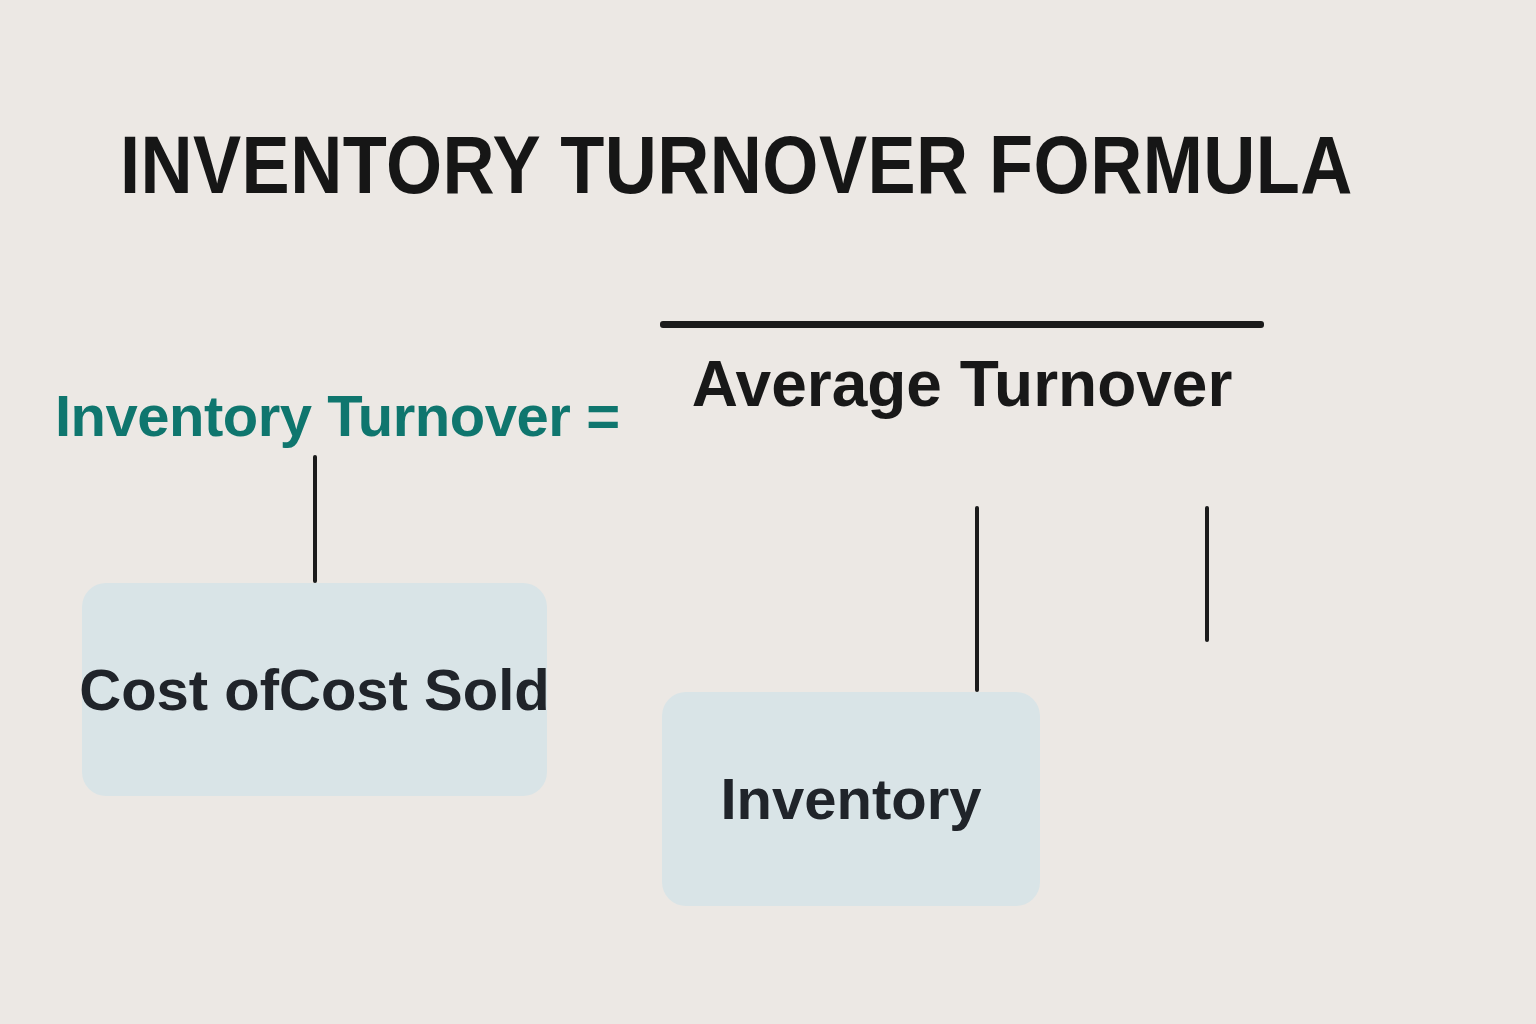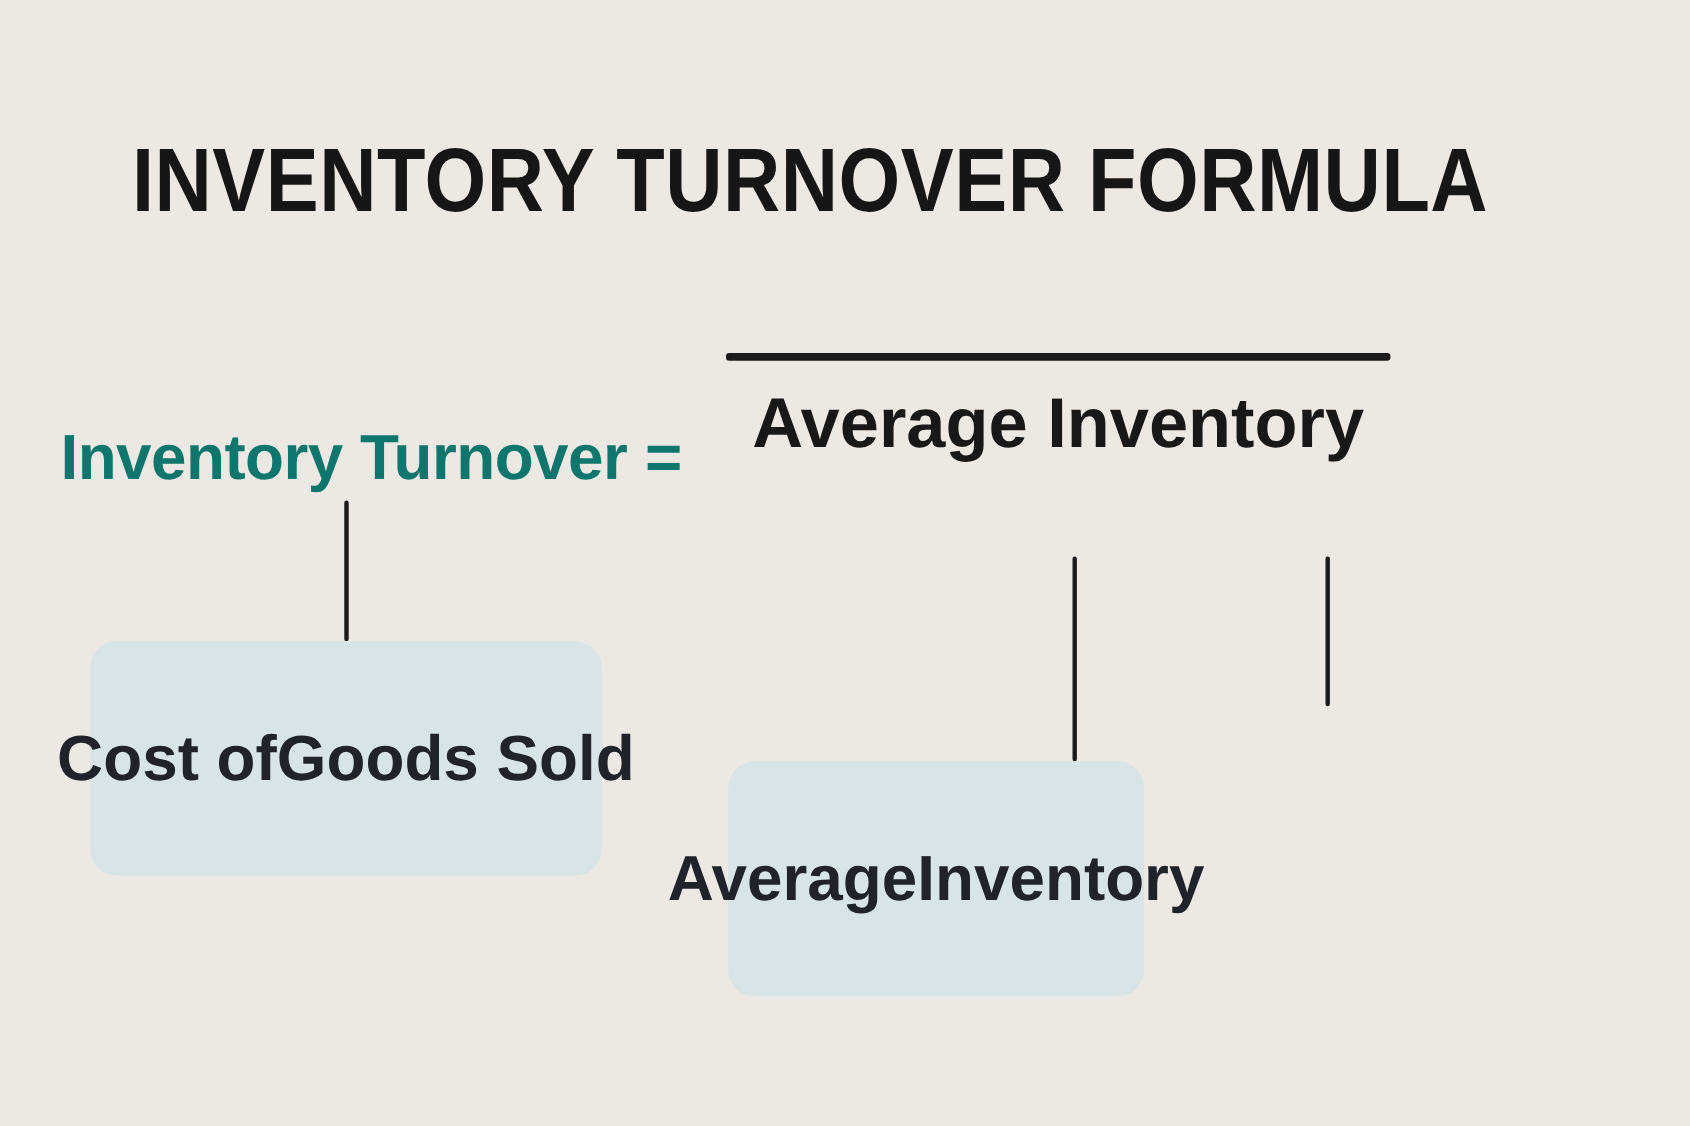--- a/index.html
+++ b/index.html
@@ -97,31 +97,30 @@
 <div class="canvas">
 
   <div class="title">INVENTORY TURNOVER FORMULA</div>
 
   <div class="formula-lhs">
     <span>Inventory Turnover</span><span class="eq">=</span>
   </div>
 
   <div class="fraction">
     <div class="frac-line"></div>
-    <div class="den">Average Inventory</div>
+    <div class="den">Average Turnover</div>
   </div>
 
   <div class="connector" id="conn-cogs"></div>
   <div class="connector" id="conn-avg"></div>
   <div class="connector" id="conn-time"></div>
 
   <div class="box" id="box-cogs">
     <div class="box-line">Cost of</div>
-    <div class="box-line">Goods Sold</div>
+    <div class="box-line">Cost Sold</div>
   </div>
 
   <div class="box" id="box-avg">
-    <div class="box-line">Average</div>
     <div class="box-line">Inventory</div>
   </div>
 
 
 </div>
 
 </body></html>

